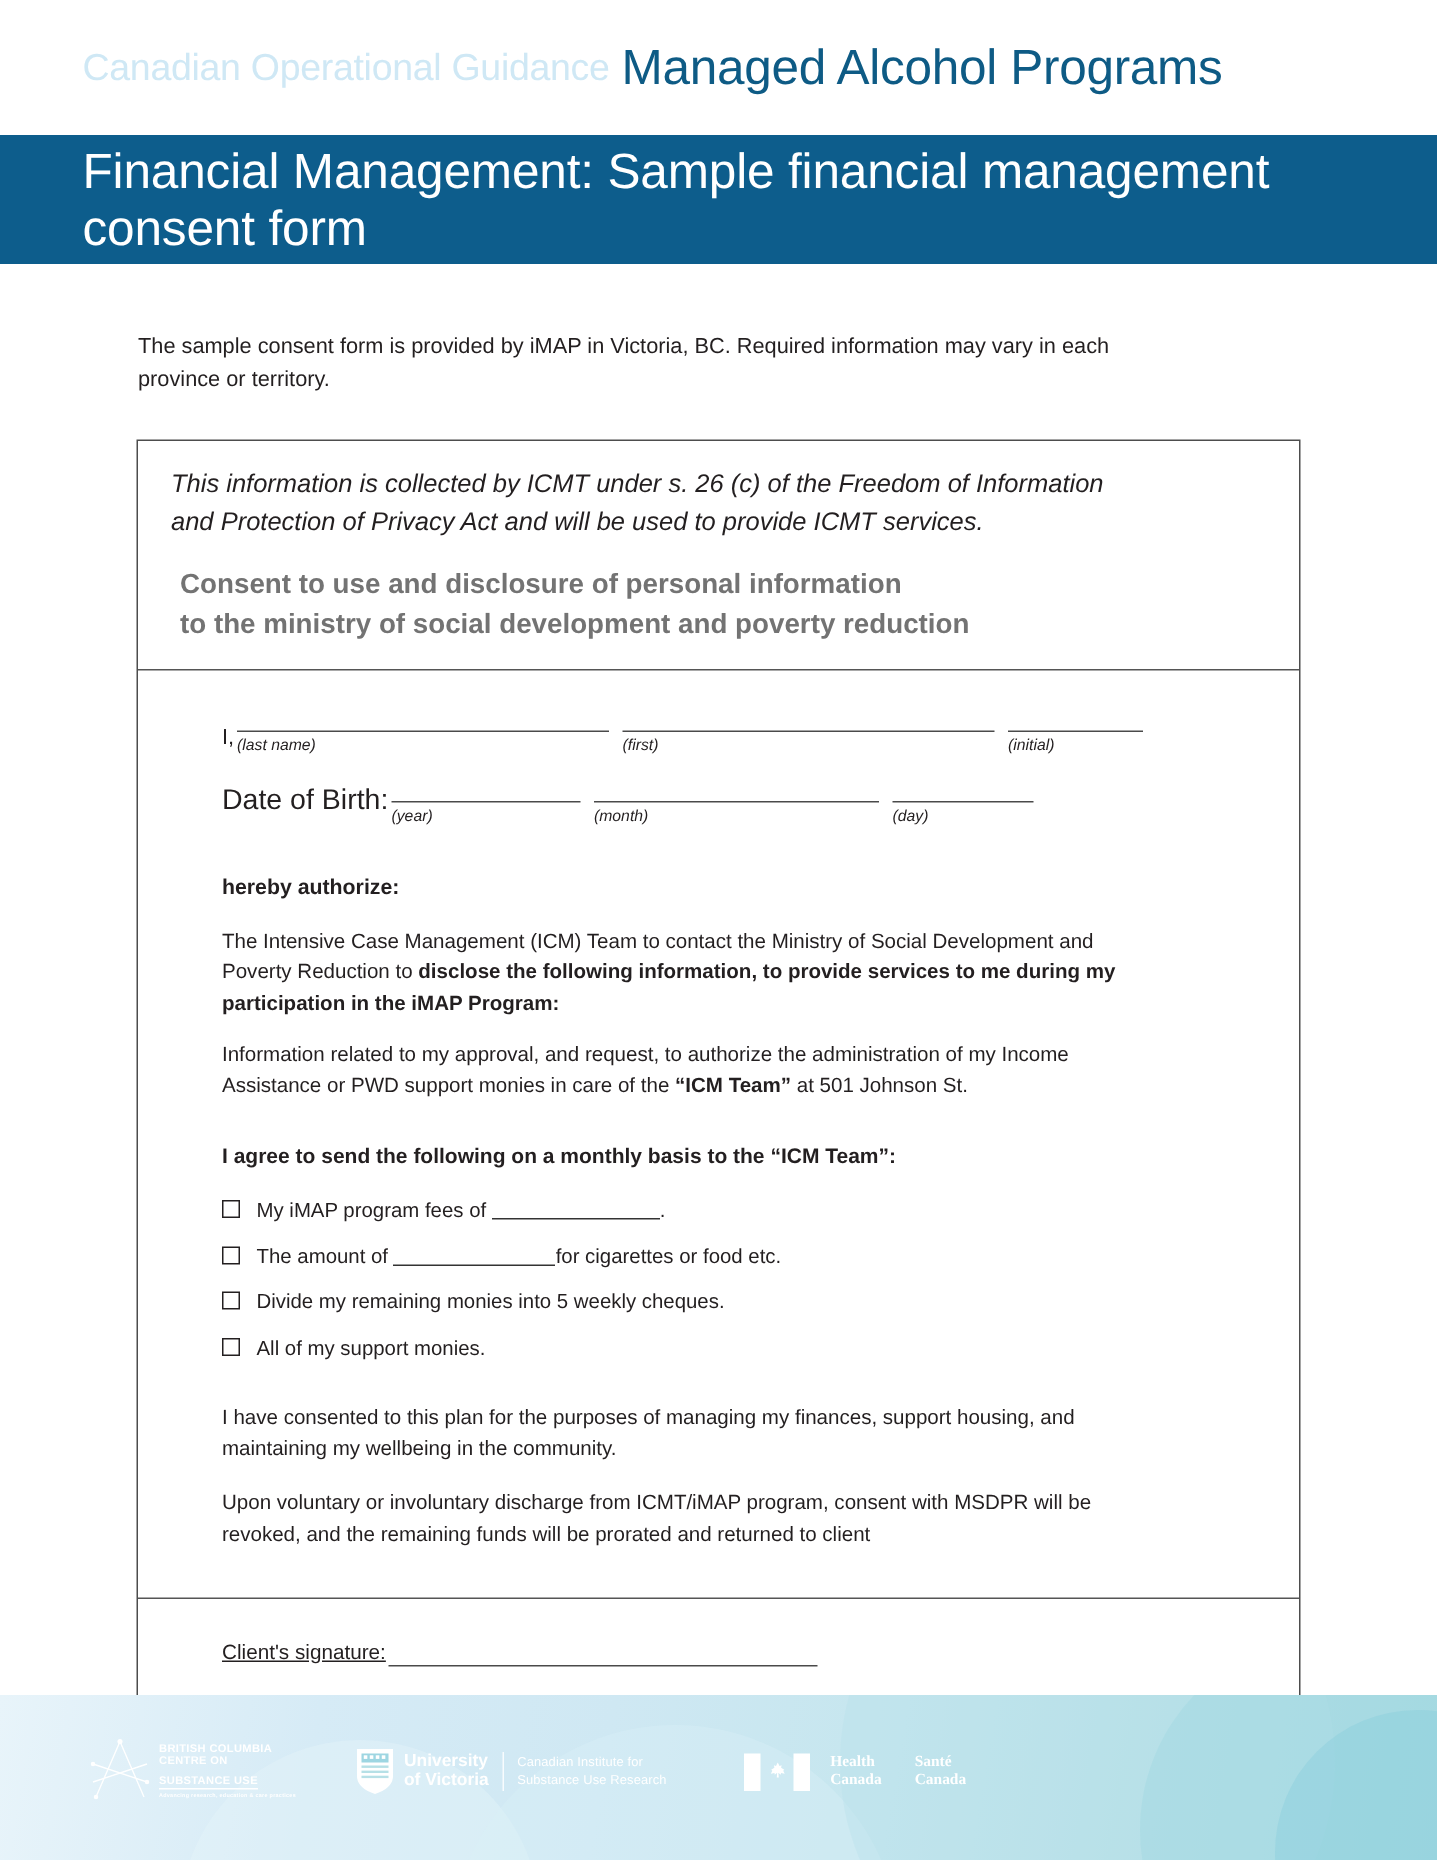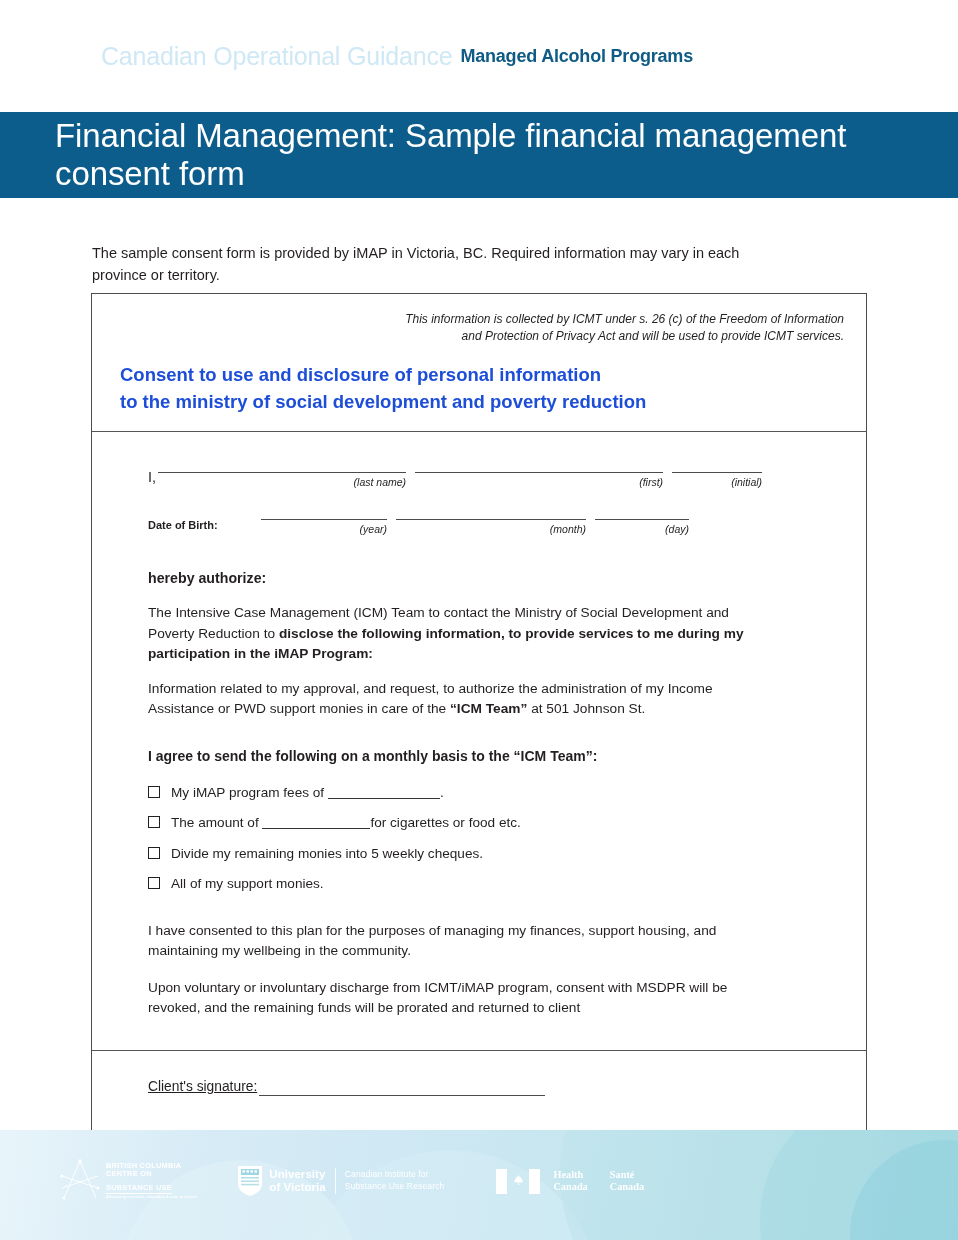--- a/index.html
+++ b/index.html
@@ -11,39 +11,38 @@
     height: 1240px;
     background: #ffffff;
     font-family: "Liberation Sans", sans-serif;
     color: #231f20;
     overflow: hidden;
     position: relative;
   }
 
   
   .doc-header {
-    height: 112px;
+    height: 90px;
     background: #ffffff;
     display: flex;
     align-items: center;
     padding-left: 55px;
     box-sizing: border-box;
-    margin-left: 46px;
   }
   .series-title {
     font-size: 25px;
     letter-spacing: -0.2px;
     color: #cfe8f5;
     white-space: nowrap;
   }
   .program-title {
-    font-size: 18px;
+    font-size: 33px;
     letter-spacing: -0.2px;
     color: #0e5b85;
-    font-weight: 700;
+    font-weight: 400;
     white-space: nowrap;
     margin-left: 8px;
   }
 
   
   .banner {
     height: 86px;
     background: #0d5d8c;
     display: flex;
     align-items: center;
@@ -74,28 +73,27 @@
     width: 776px;
     border: 1px solid #4d4d4d;
     box-sizing: border-box;
     background: #ffffff;
   }
   .box-section {
     padding: 17px 22px 14px 22px;
   }
   .collection-note {
     font-style: italic;
-    font-size: 12px;
+    font-size: 17px;
     line-height: 1.45;
     color: #231f20;
     margin: 0 0 16px 0;
-    text-align: right;
   }
   .consent-heading {
-    color: #1d4ed8;
+    color: #737373;
     font-size: 18.5px;
     font-weight: bold;
     line-height: 1.45;
     margin: 0 0 2px 6px;
   }
   .divider {
     border-top: 1px solid #555;
     height: 0;
     width: 100%;
   }
@@ -114,21 +112,21 @@
     margin-bottom: 2px;
   }
   .i-label {
     font-size: 14.5px;
     padding-bottom: 2px;
     margin-right: 2px;
   }
   .field {
     display: flex;
     flex-direction: column;
-    align-items: flex-end;
+    align-items: flex-start;
   }
   .field .rule {
     border-bottom: 1.4px solid #4a4a4a;
     height: 14px;
   }
   .field .cap {
     font-size: 10.5px;
     font-style: italic;
     margin-top: 2px;
     color: #231f20;
@@ -138,22 +136,22 @@
   .f-initial .rule { width: 90px; }
   .gap6 { width: 9px; }
 
   
   .dob-row {
     display: flex;
     align-items: flex-end;
     margin-top: 14px;
   }
   .dob-label {
-    font-size: 11px;
-    font-weight: bold;
+    font-size: 19px;
+    font-weight: normal;
     padding-bottom: 4px;
     width: 113px;
   }
   .f-year .rule { width: 126px; }
   .f-month .rule { width: 190px; }
   .f-day .rule { width: 94px; }
 
   .bold-line {
     font-weight: bold;
     font-size: 14.2px;

